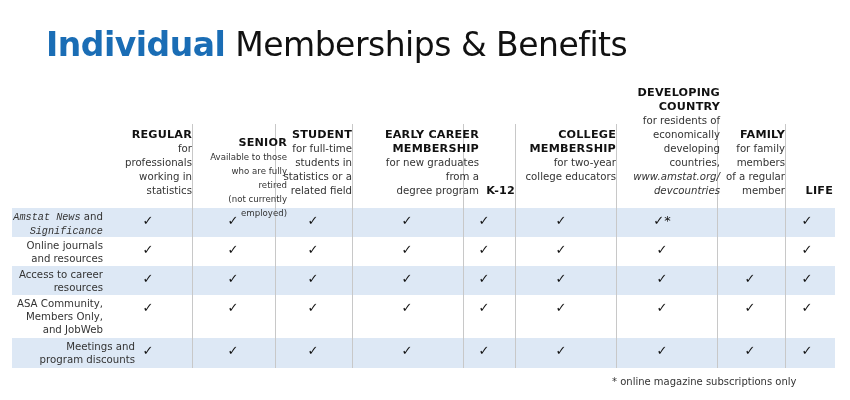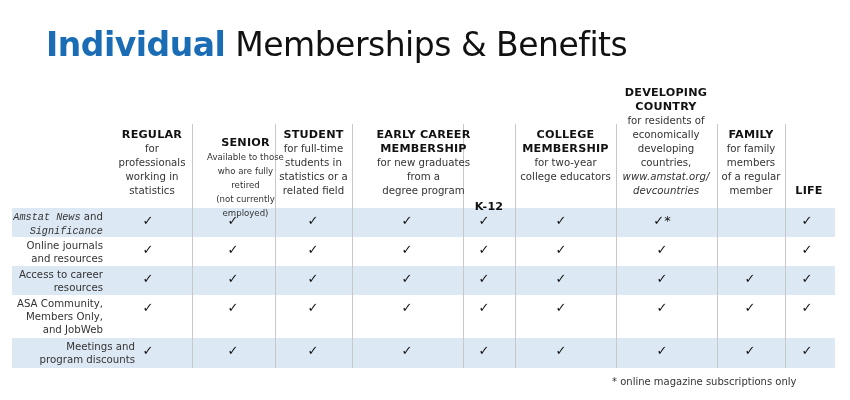--- a/index.html
+++ b/index.html
@@ -2,21 +2,21 @@
 <html><head>
 <meta charset="utf-8">
 <style>
   html, body { margin:0; padding:0; background:#ffffff; }
   body { width:850px; height:400px; position:relative; overflow:hidden;
          font-family:"DejaVu Sans", sans-serif; color:#222; }
   .title { position:absolute; left:46px; top:25px; font-size:33px; letter-spacing:-0.5px; white-space:nowrap; }
   .title .accent { color:#1a6db5; font-weight:bold; }
   .title .rest { color:#111; }
   .vline { position:absolute; width:1px; background:#c8c8c8; }
-  .hdr { position:absolute; text-align:center; font-size:10.2px; line-height:14px; color:#333; }
+  .hdr { position:absolute; text-align:right; font-size:10.2px; line-height:14px; color:#333; }
   .hdr .h { font-weight:bold; font-size:11.2px; color:#111; display:block; letter-spacing:0.2px; }
   .hdr.sm { font-size:8.6px; line-height:14px; }
   .hdr .it { font-style:italic; }
   .row { position:absolute; left:12px; width:823px; }
   .row.shade { background:#dde8f5; }
   .rowlabel { position:absolute; right:0; text-align:right; font-size:10.2px; line-height:13px; color:#333; }
   .rowlabel .it { font-style:italic;font-family:Liberation Mono, monospace; }
   .check { position:absolute; font-size:13px; color:#111; text-align:center; line-height:14px; }
   .footnote { position:absolute; left:612px; top:376px; font-size:10px; color:#333; }
 </style>
@@ -64,21 +64,21 @@
   <span>statistics or a</span><br>
   <span>related field</span>
 </div>
 <div class="hdr" style="left:368px;width:111px;top:128px;">
   <span class="h">EARLY CAREER</span>
   <span class="h">MEMBERSHIP</span>
   <span>for new graduates</span><br>
   <span>from a</span><br>
   <span>degree program</span>
 </div>
-<div class="hdr" style="left:463px;width:52px;top:200px;">
+<div class="hdr" style="left:463px;width:52px;top:184px;">
   <span class="h">K-12</span>
 </div>
 <div class="hdr" style="left:515px;width:101px;top:128px;">
   <span class="h">COLLEGE</span>
   <span class="h">MEMBERSHIP</span>
   <span>for two-year</span><br>
   <span>college educators</span>
 </div>
 <div class="hdr" style="left:612px;width:108px;top:86px;">
   <span class="h">DEVELOPING</span>

